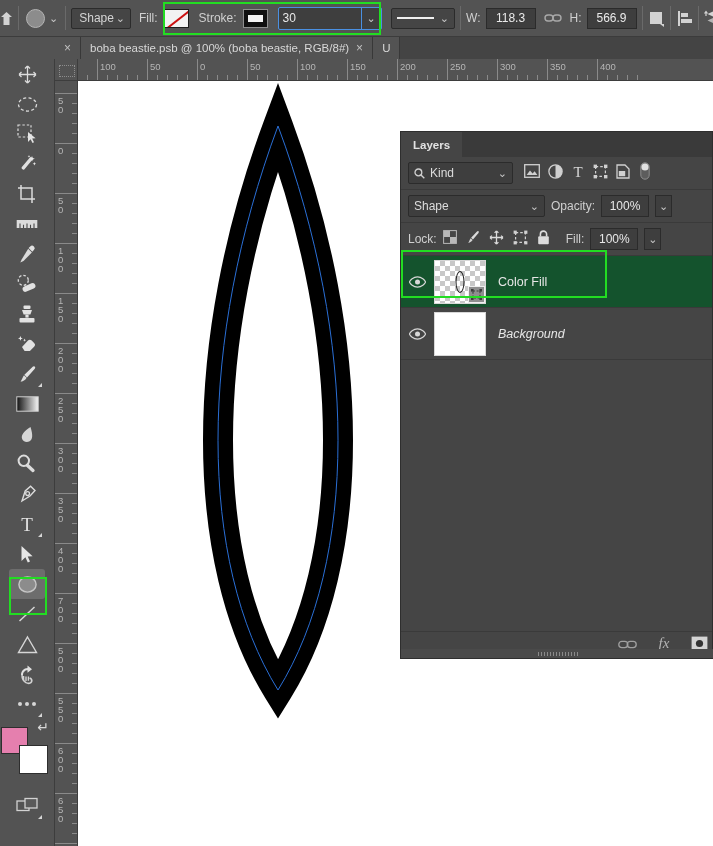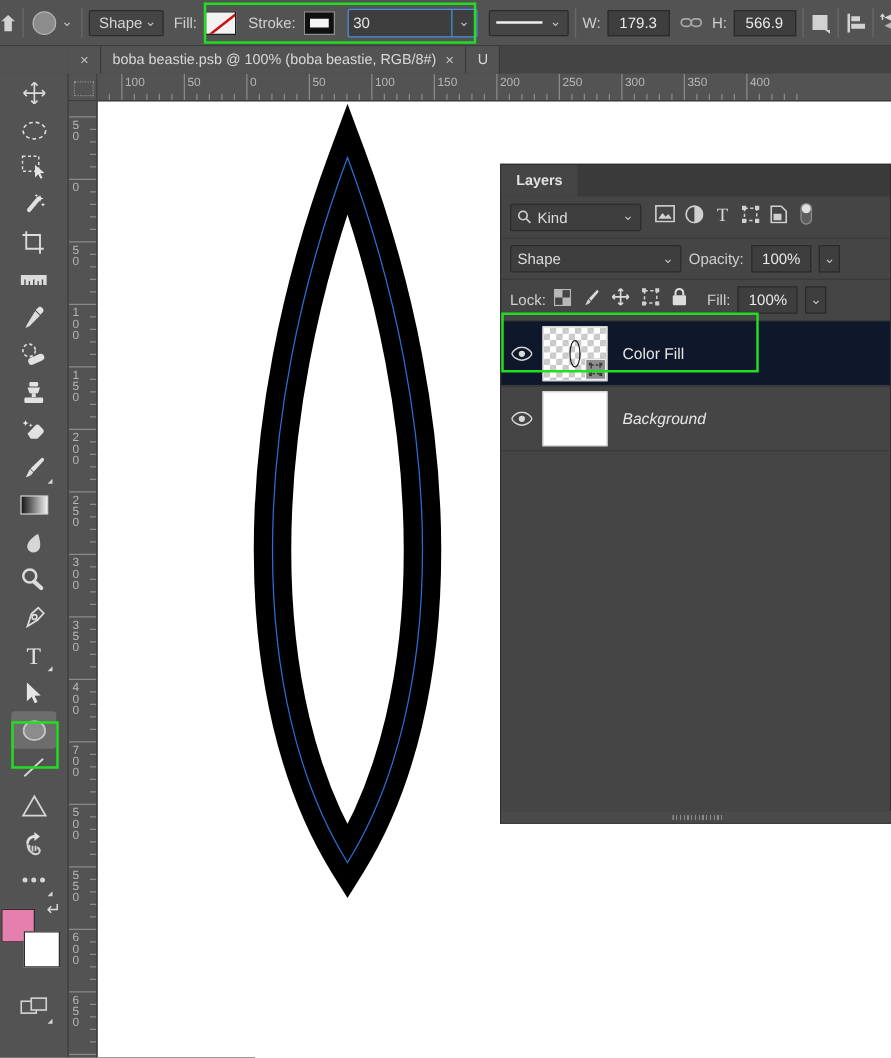--- a/index.html
+++ b/index.html
@@ -188,21 +188,21 @@
   }
   .stepper { width: 17px; height: 22px; background: #3e3e3e; border: 1px solid #2b2b2b;
              display: flex; align-items: center; justify-content: center; }
   .lock-icons { display: flex; align-items: center; gap: 9px; }
 
   .layer-list { flex: 1; background: #454545; position: relative; }
   .layer-row {
     display: flex; align-items: center; height: 52px;
     border-bottom: 1px solid #3a3a3a;
   }
-  .layer-row.active { background: #0f172a; text-align: right; }
+  .layer-row.active { background: #14532d; text-align: right; }
   .eye-cell { width: 33px; display: flex; align-items: center; justify-content: center; }
   .thumb {
     width: 52px; height: 44px; border: 1px solid #d8d8d8; position: relative; flex: none;
     background-color: #fff;
     background-image:
       linear-gradient(45deg, #c8c8c8 25%, transparent 25%, transparent 75%, #c8c8c8 75%),
       linear-gradient(45deg, #c8c8c8 25%, transparent 25%, transparent 75%, #c8c8c8 75%);
     background-size: 10px 10px;
     background-position: 0 0, 5px 5px;
   }
@@ -278,21 +278,21 @@
 
     <div class="line-style" style="margin-left:9px">
       <span class="ln"></span>
       <span class="chev">⌄</span>
     </div>
 
     <div class="ob-sep"></div>
 
     <div class="wh-group">
       <span class="lbl">W:</span>
-      <div class="wh-field">179.3</div>
+      <div class="wh-field">118.3</div>
       <span class="ic-btn">
         <svg width="18" height="12" viewBox="0 0 18 12">
           <rect x="1" y="3" width="8" height="6" rx="3" fill="none" stroke="#a8a8a8" stroke-width="1.4"></rect>
           <rect x="9" y="3" width="8" height="6" rx="3" fill="none" stroke="#a8a8a8" stroke-width="1.4"></rect>
         </svg>
       </span>
       <span class="lbl">H:</span>
       <div class="wh-field">566.9</div>
     </div>
 
@@ -858,20 +858,39 @@
           <svg width="17" height="12" viewBox="0 0 17 12">
             <path d="M8.5 0.8 C12.8 0.8 15.8 4 16.6 6 C15.8 8 12.8 11.2 8.5 11.2 C4.2 11.2 1.2 8 0.4 6 C1.2 4 4.2 0.8 8.5 0.8z" fill="none" stroke="#d8d8d8" stroke-width="1.2"></path>
             <circle cx="8.5" cy="6" r="2.5" fill="#d8d8d8"></circle>
           </svg>
         </div>
         <div class="thumb solid-white"></div>
         <span class="layer-name italic">Background</span>
       </div>
     </div>
 
+    <div class="panel-footer">
+      <span>
+        <svg width="19" height="11" viewBox="0 0 19 11">
+          <rect x="0.8" y="2.4" width="9" height="6.2" rx="3.1" fill="none" stroke="#a0a0a0" stroke-width="1.3"></rect>
+          <rect x="9.2" y="2.4" width="9" height="6.2" rx="3.1" fill="none" stroke="#a0a0a0" stroke-width="1.3"></rect>
+        </svg>
+      </span>
+      <span>
+        <svg width="20" height="16" viewBox="0 0 20 16">
+          <text x="10" y="13" font-family="Liberation Serif, serif" font-size="15" font-style="italic" fill="#b4b4b4" text-anchor="middle">fx</text>
+        </svg>
+      </span>
+      <span>
+        <svg width="17" height="15" viewBox="0 0 17 15">
+          <rect x="0.6" y="0.6" width="15.8" height="13.8" fill="#d4d4d4"></rect>
+          <circle cx="8.5" cy="7.5" r="3.6" fill="#333"></circle>
+        </svg>
+      </span>
+    </div>
 
     <div class="panel-grip">
       <span class="grip-dots"></span>
     </div>
   </div>
 
   <div class="green-box" style="left:401px; top:250px; width:206px; height:48px;"></div>
 
 </div>
 

